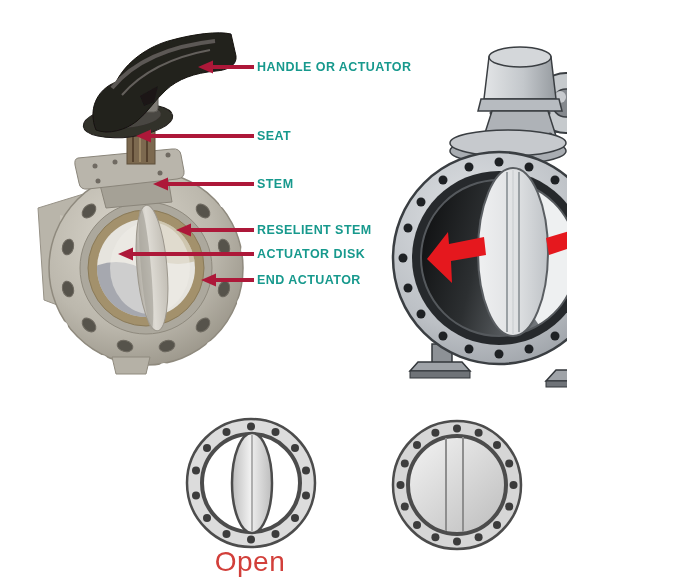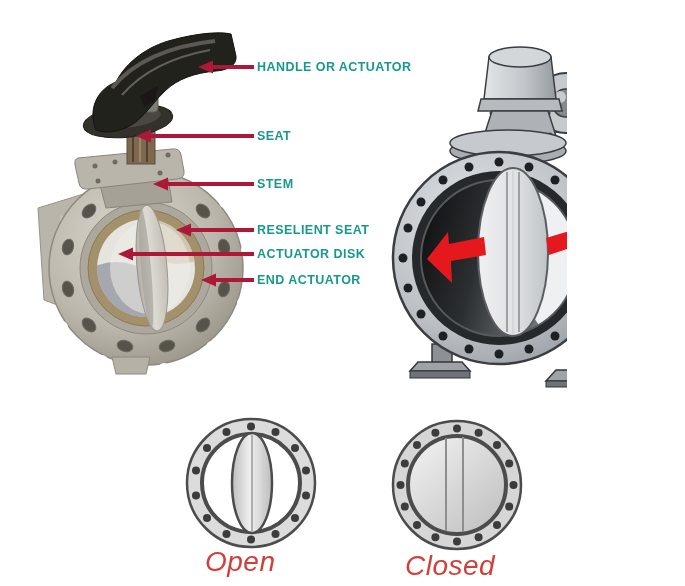--- a/index.html
+++ b/index.html
@@ -7,21 +7,21 @@
     position:relative;width:567px;height:586px;background:#ffffff;
     overflow:hidden;font-family:"Liberation Sans",sans-serif;
   }
   .art{position:absolute;left:0;top:0;}
   .callout-label{
     position:absolute;color:#17998d;font-weight:bold;font-size:12.5px;
     letter-spacing:.45px;white-space:nowrap;line-height:14px;
   }
   .caption{
     position:absolute;color:#d23f3a;font-size:28px;letter-spacing:.5px;
-    line-height:30px;font-style:italic;
+    text-align:center;line-height:30px;
   }
   .caption.open{left:205px;top:547px;width:90px;}
   .caption.closed{left:405px;top:551px;width:100px;}
 </style>
 </head>
 <body>
 
 <div class="canvas">
 
   <svg class="art" width="685" height="586" viewBox="0 0 685 586">
@@ -356,19 +356,18 @@
       <g>
           <line x1="214" y1="280" x2="254" y2="280"></line>
           <polygon stroke="none" points="201,280 216,273.5 216,286.5"></polygon>
         </g>
     </g>
   </svg>
 
   <div class="callout-label" style="left:257px;top:60px">HANDLE OR ACTUATOR</div>
   <div class="callout-label" style="left:257px;top:129px">SEAT</div>
   <div class="callout-label" style="left:257px;top:177px">STEM</div>
-  <div class="callout-label" style="left:257px;top:223px">RESELIENT SEAT</div>
+  <div class="callout-label" style="left:257px;top:223px">RESELIENT STEM</div>
   <div class="callout-label" style="left:257px;top:247px">ACTUATOR DISK</div>
   <div class="callout-label" style="left:257px;top:273px">END ACTUATOR</div>
 
   <div class="caption open">Open</div>
-  <div class="caption closed">Closed</div>
 </div>
 
 </body></html>

